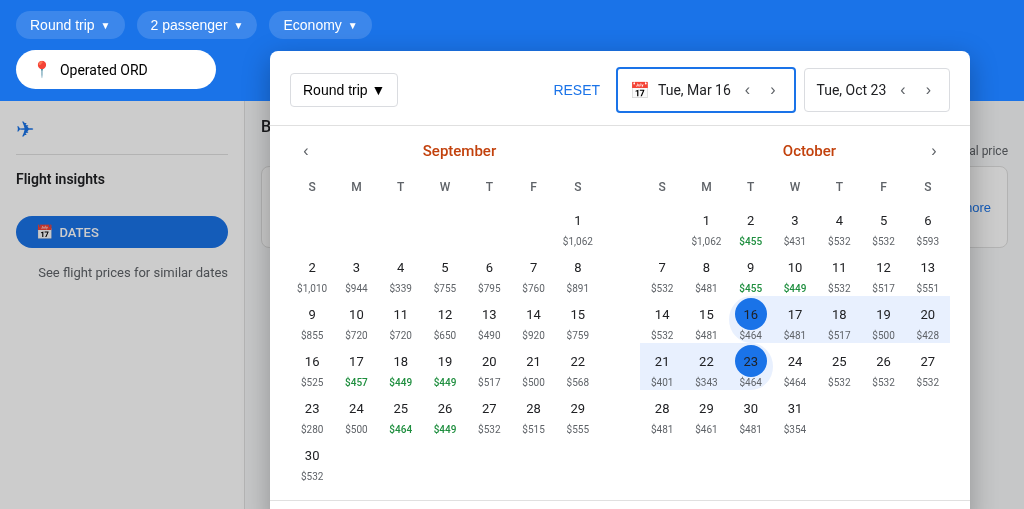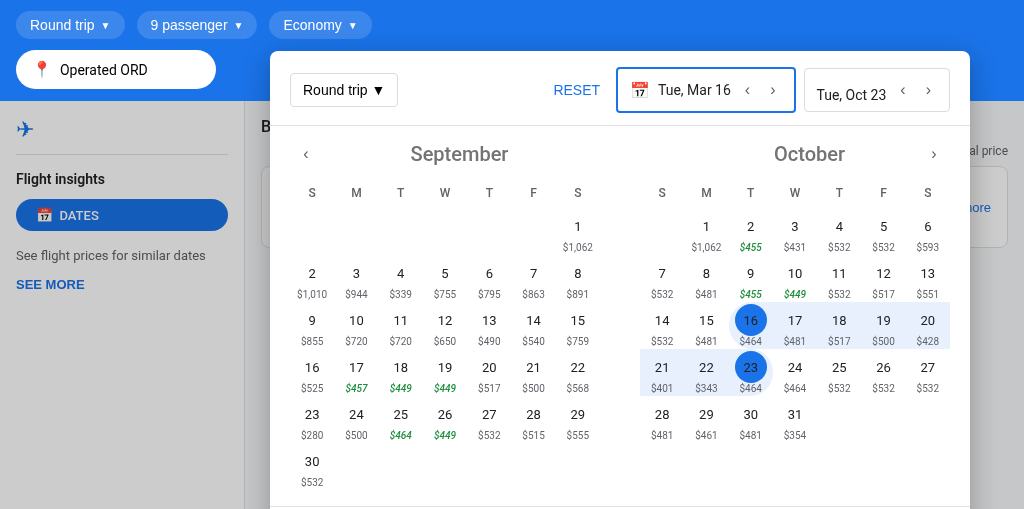--- a/index.html
+++ b/index.html
@@ -83,40 +83,41 @@
     }
     .flight-icon { font-size: 22px; color: #1a73e8; }
 
     .flight-insights {
       margin-top: 16px;
     }
     .flight-insights-title {
       font-size: 14px;
       font-weight: 600;
       color: #202124;
-      margin-bottom: 12px;
+      margin-bottom: 29px;
     }
     .dates-tab {
       background: #1a73e8;
       color: white;
       border-radius: 20px;
       padding: 8px 20px;
       display: flex;
       align-items: center;
       gap: 6px;
       margin-bottom: 16px;
       font-size: 13px;
       font-weight: 500;
       cursor: pointer;
     }
     .calendar-icon-sm { font-size: 14px; }
     .see-prices-text {
       color: #5f6368;
       font-size: 13px;
       line-height: 1.4;
+      text-align: right;
     }
     .see-more-btn {
       color: #1a73e8;
       font-size: 13px;
       font-weight: 600;
       cursor: pointer;
       background: none;
       border: none;
       padding: 12px 0 4px;
       display: block;
@@ -264,21 +265,21 @@
       align-items: center;
       gap: 8px;
       font-size: 14px;
       color: #202124;
     }
     .date-field-inactive {
       border: 1px solid #dadce0;
       border-radius: 4px;
       padding: 8px 12px;
       display: flex;
-      align-items: flex-end;
+      align-items: center;
       gap: 8px;
       font-size: 14px;
       color: #202124;
     }
     .nav-arrow {
       background: none;
       border: none;
       cursor: pointer;
       font-size: 16px;
       color: #5f6368;
@@ -323,21 +324,21 @@
       align-items: center;
       justify-content: center;
       margin: 0 auto;
       border-radius: 50%;
     }
     .day-price {
       font-size: 10px;
       color: #5f6368;
       margin-top: 0px;
     }
-    .day-price.green { color: #1e8e3e; font-weight: 500; font-style: italic; }
+    .day-price.green { color: #1e8e3e; font-weight: 500; }
     .day-cell.selected .day-num {
       background: #1a73e8;
       color: white;
       border-radius: 50%;
     }
     .day-cell.selected-end .day-num {
       background: #1a73e8;
       color: white;
       border-radius: 50%;
     }
@@ -359,23 +360,23 @@
 
     
     .month-nav {
       display: flex;
       align-items: center;
       justify-content: center;
       margin-bottom: 16px;
       position: relative;
     }
     .month-nav-title {
-      font-size: 20px;
+      font-size: 15px;
       font-weight: 500;
-      color: #737373;
+      color: #c2410c;
       margin-left: 29px;
     }
     .month-nav-left, .month-nav-right {
       position: absolute;
       background: none;
       border: none;
       cursor: pointer;
       font-size: 16px;
       color: #5f6368;
       width: 32px;
@@ -390,21 +391,21 @@
   </style>
 </head>
 <body>
 
 <div class="top-bar">
   <button class="top-bar-btn">
     <span>Round trip</span>
     <span class="arrow">▼</span>
   </button>
   <button class="top-bar-btn">
-    <span>9 passenger</span>
+    <span>2 passenger</span>
     <span class="arrow">▼</span>
   </button>
   <button class="top-bar-btn">
     <span>Economy</span>
     <span class="arrow">▼</span>
   </button>
 </div>
 
 <div class="search-bar">
   <div class="search-input">
@@ -419,21 +420,20 @@
     <div class="choose-departure">
       <span class="flight-icon">✈</span>
     </div>
     <div class="flight-insights">
       <div class="flight-insights-title">Flight insights</div>
       <div class="dates-tab">
         <span class="calendar-icon-sm">📅</span>
         <span>DATES</span>
       </div>
       <div class="see-prices-text">See flight prices for similar dates</div>
-      <button class="see-more-btn">SEE MORE</button>
     </div>
   </div>
 
   <div class="results-area">
     <div class="best-departing">
       <span>Best departing flights</span>
       <span class="info-icon">ℹ</span>
     </div>
     <div class="total-price-label">Total price</div>
 
@@ -531,21 +531,21 @@
             <div class="day-cell">
               <div class="day-num">5</div>
               <div class="day-price">$755</div>
             </div>
             <div class="day-cell">
               <div class="day-num">6</div>
               <div class="day-price">$795</div>
             </div>
             <div class="day-cell">
               <div class="day-num">7</div>
-              <div class="day-price">$863</div>
+              <div class="day-price">$760</div>
             </div>
             <div class="day-cell">
               <div class="day-num">8</div>
               <div class="day-price">$891</div>
             </div>
             <div class="day-cell">
               <div class="day-num">9</div>
               <div class="day-price">$855</div>
             </div>
             <div class="day-cell">
@@ -559,21 +559,21 @@
             <div class="day-cell">
               <div class="day-num">12</div>
               <div class="day-price">$650</div>
             </div>
             <div class="day-cell">
               <div class="day-num">13</div>
               <div class="day-price">$490</div>
             </div>
             <div class="day-cell">
               <div class="day-num">14</div>
-              <div class="day-price">$540</div>
+              <div class="day-price">$920</div>
             </div>
             <div class="day-cell">
               <div class="day-num">15</div>
               <div class="day-price">$759</div>
             </div>
             <div class="day-cell">
               <div class="day-num">16</div>
               <div class="day-price">$525</div>
             </div>
             <div class="day-cell">

